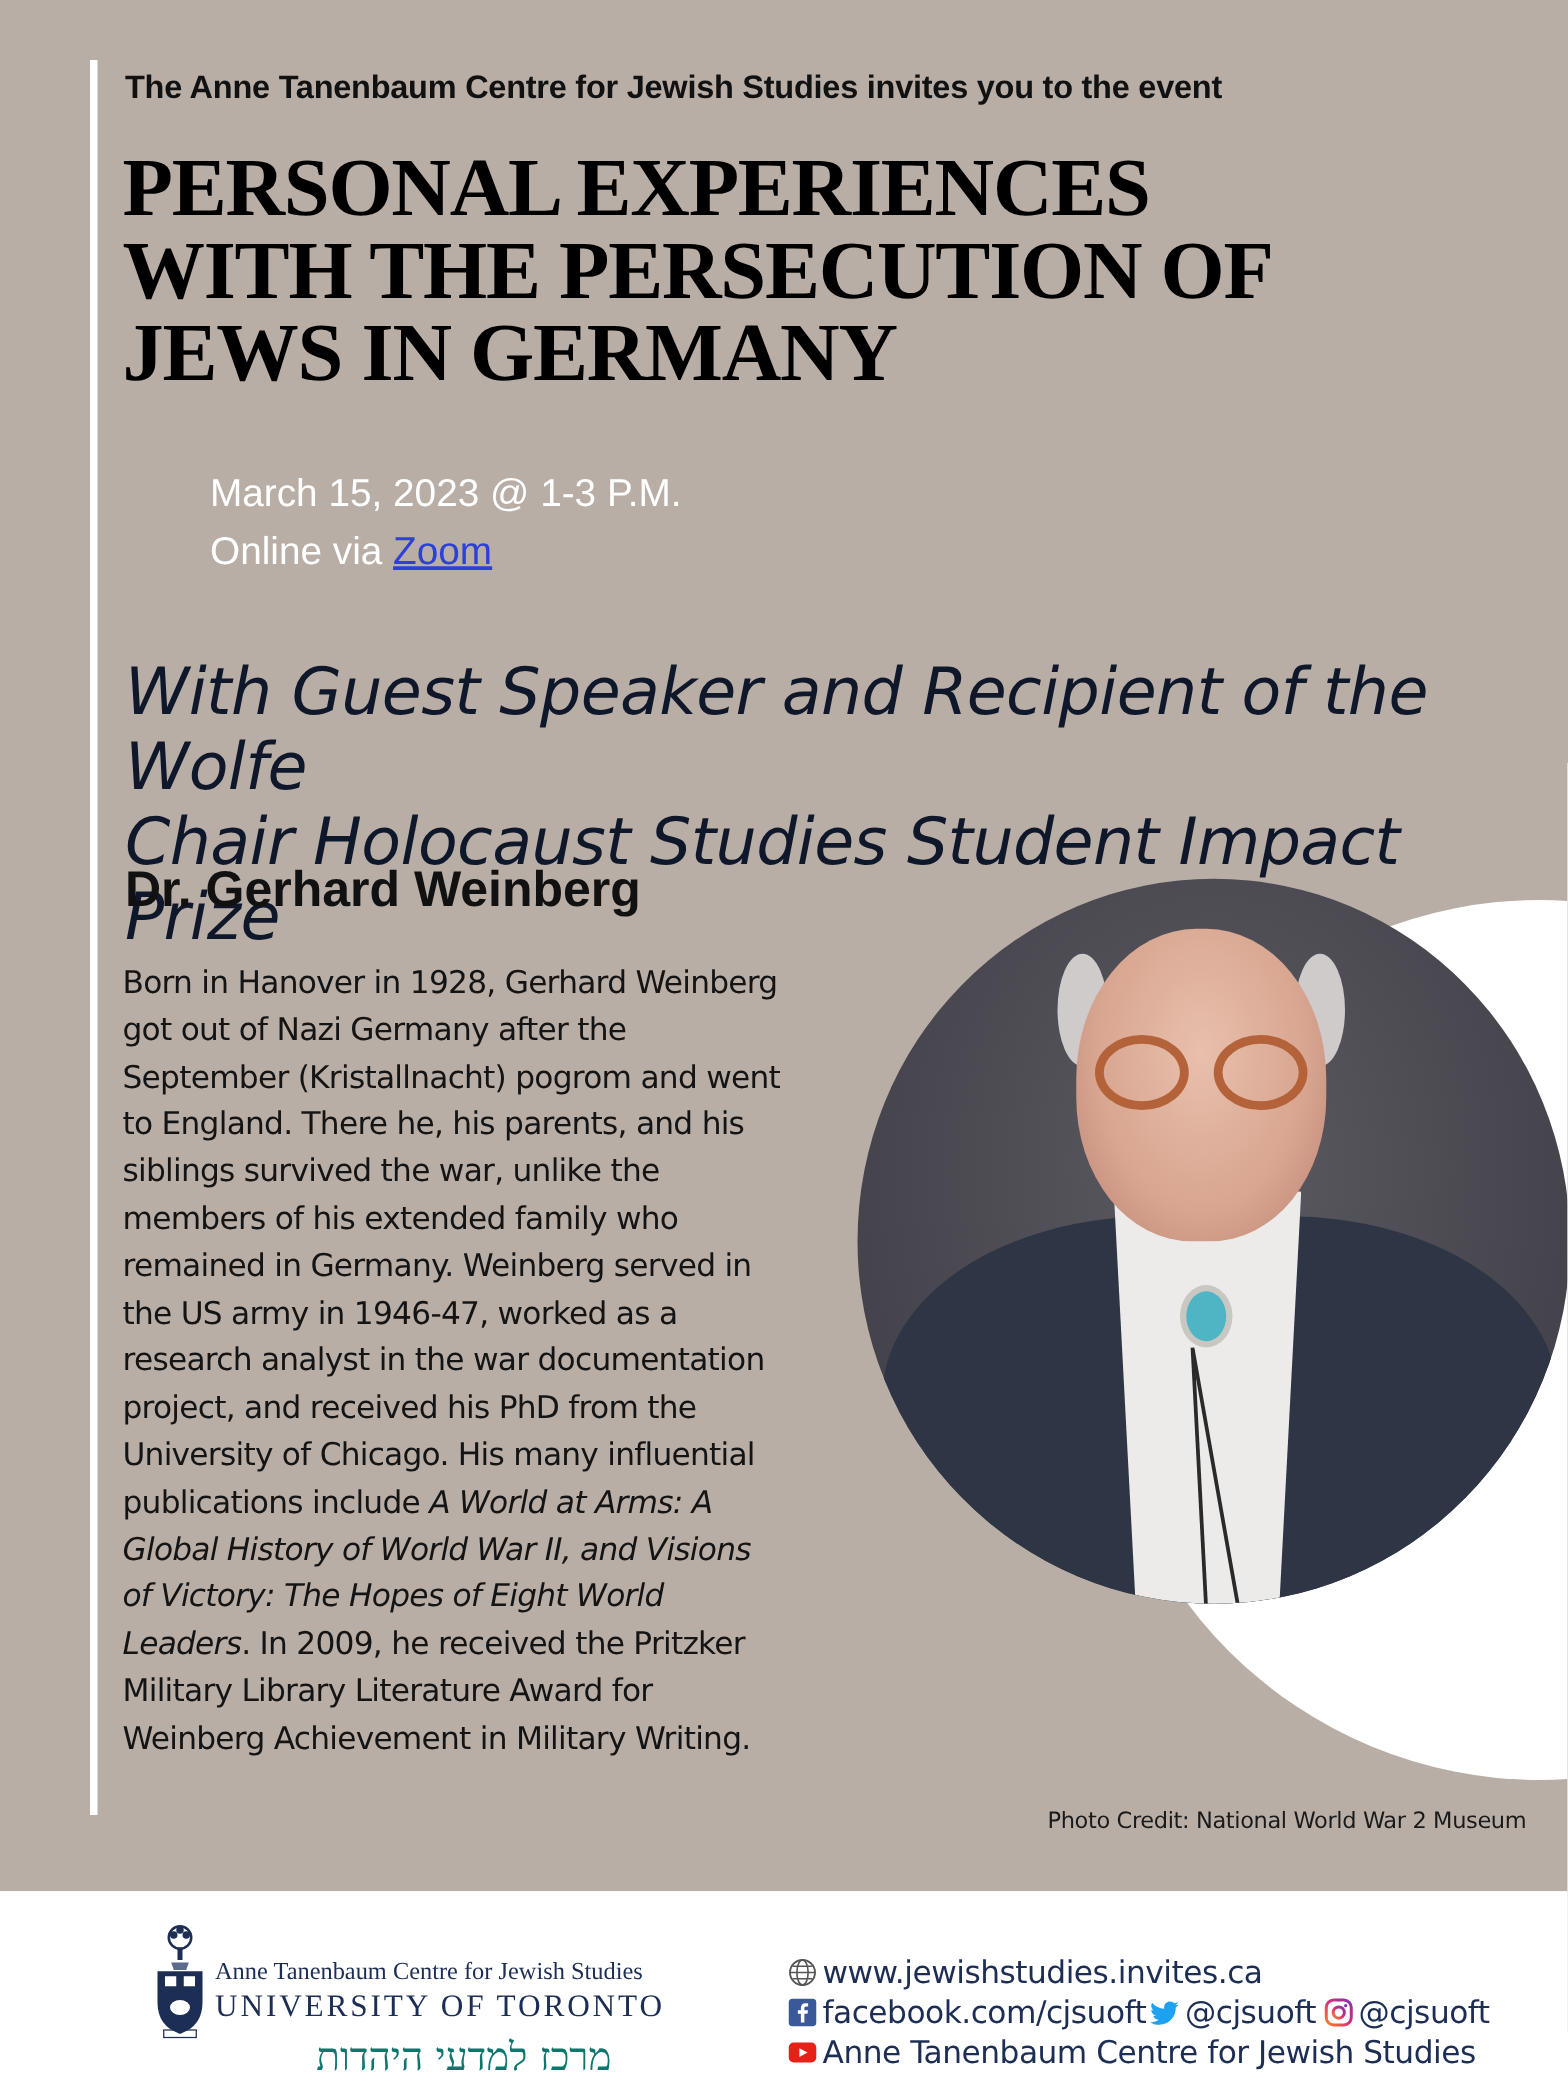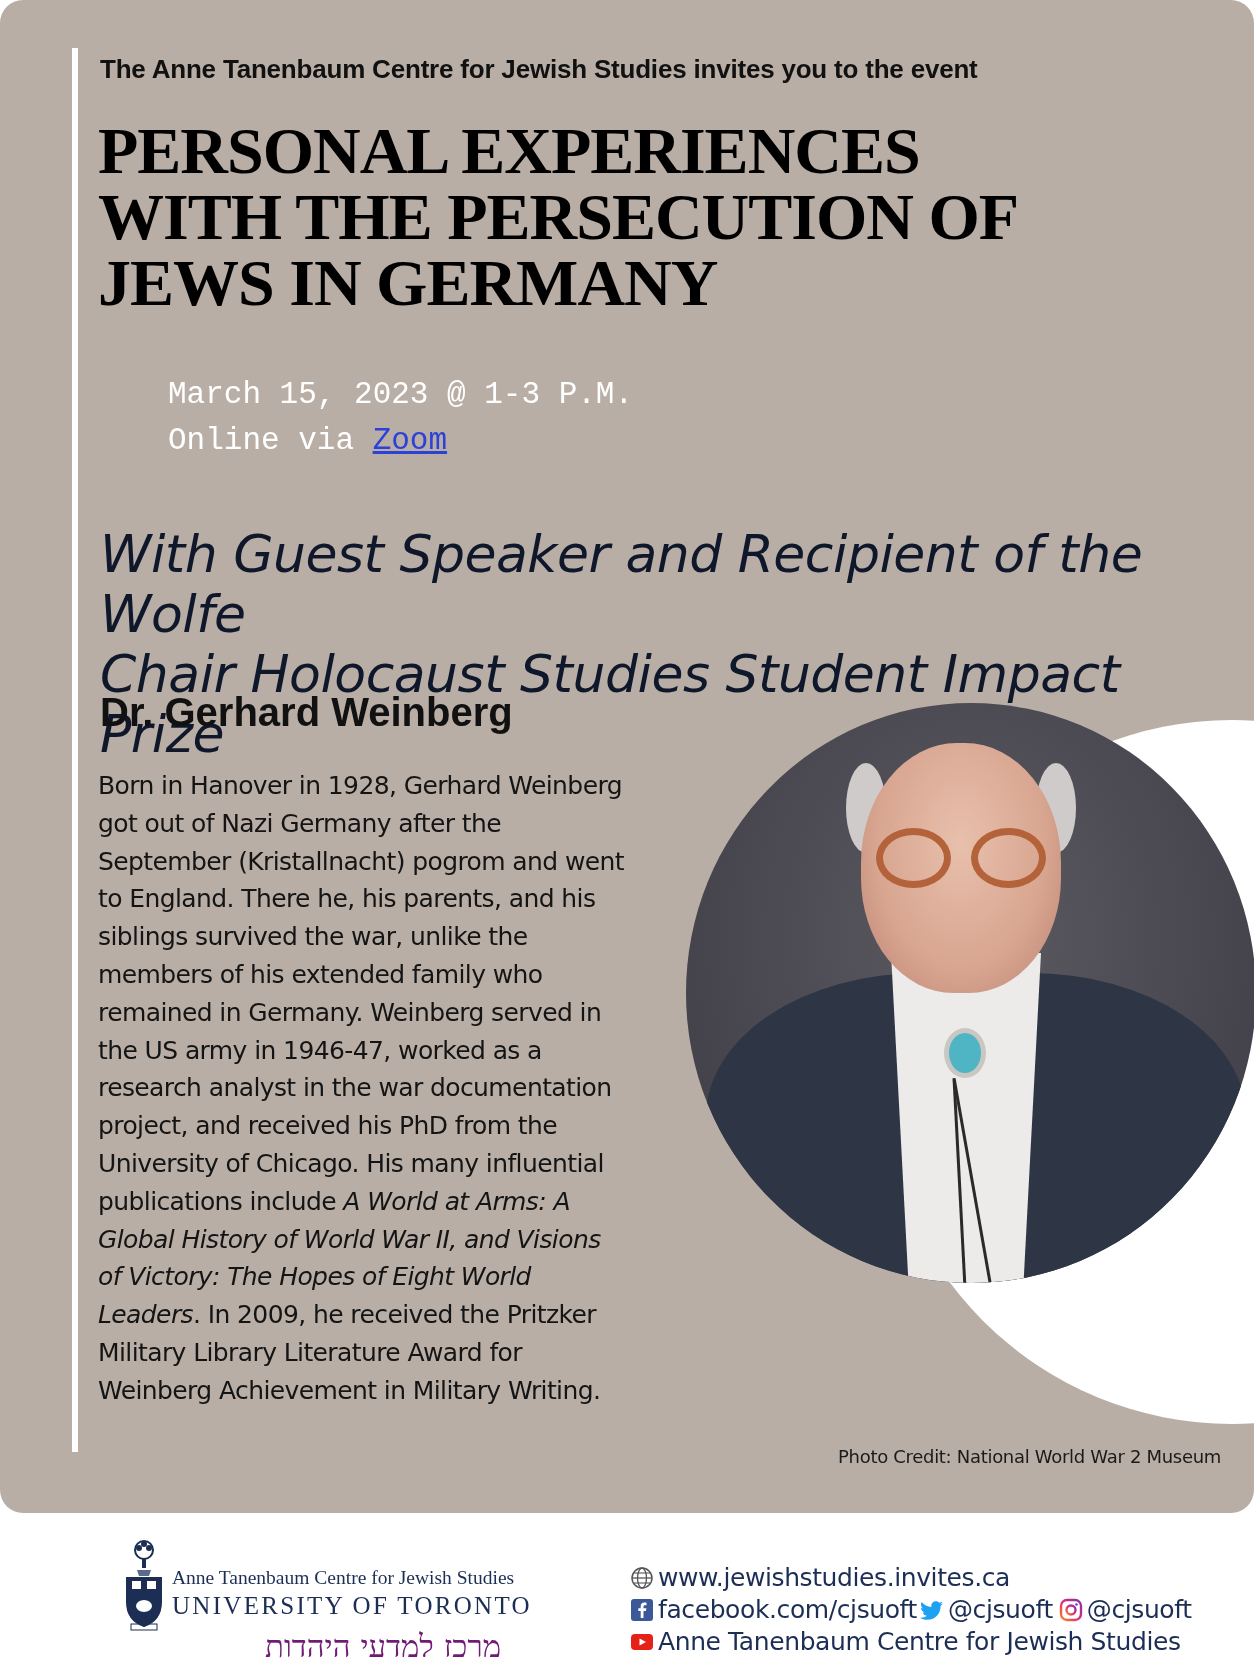--- a/index.html
+++ b/index.html
@@ -1,27 +1,27 @@
 <!DOCTYPE html>
 <html><head>
   <meta charset="utf-8">
   <style>
     * { box-sizing: border-box; margin: 0; padding: 0; }
     html, body { width: 1254px; height: 1672px; overflow: hidden; background: #ffffff; }
     body { position: relative; font-family: "DejaVu Sans", sans-serif; }
 
-    .poster { position: absolute; left: 0; top: 0; width: 1254px; height: 1513px; background: #b9aea6; overflow: hidden; border-radius: 23px; }
+    .poster { position: absolute; left: 0; top: 0; width: 1254px; height: 1513px; background: #b9aea6; overflow: hidden; }
     .left-rule { position: absolute; left: 72px; top: 48px; width: 6px; height: 1404px; background: #ffffff; }
 
     .invite { position: absolute; left: 100px; top: 54px; font-family: "Liberation Sans", sans-serif; font-weight: bold; font-size: 26px; color: #111111; letter-spacing: -0.2px; }
 
     .title { position: absolute; left: 98px; top: 118px; width: 1100px; font-family: "Liberation Serif", serif; font-weight: bold; font-size: 66px; line-height: 66px; color: #000000; letter-spacing: -1px; }
     .title div { white-space: nowrap; }
 
-    .when { position: absolute; left: 168px; top: 372px; font-family: Liberation Mono, monospace; font-size: 31px; line-height: 46px; color: #ffffff; }
+    .when { position: absolute; left: 168px; top: 372px; font-family: Liberation Sans, sans-serif; font-size: 31px; line-height: 46px; color: #ffffff; }
     .zoom-link { color: #2c41d8; text-decoration: underline; }
 
     .subtitle { position: absolute; left: 100px; top: 524px; width: 1120px; font-family: "DejaVu Sans", sans-serif; font-style: italic; font-size: 52px; line-height: 60px; color: #0f172a; letter-spacing: -0.5px; }
 
     .speaker { position: absolute; left: 100px; top: 690px; font-family: Liberation Sans, sans-serif; font-weight: bold; font-size: 40px; color: #111111; }
 
     .bio { position: absolute; left: 98px; top: 767px; width: 580px; font-family: "DejaVu Sans", sans-serif; font-size: 25px; line-height: 37.8px; color: #141414; letter-spacing: -0.6px; }
     .bio div { white-space: nowrap; }
     .bio i { font-style: italic; }
 
@@ -39,21 +39,21 @@
     .photo .bolo { position: absolute; left: 258px; top: 325px; width: 42px; height: 50px; border-radius: 50%; background: #4fb5c4; border: 5px solid #c9c7c2; }
     .photo .cord-l { position: absolute; left: 272px; top: 375px; width: 3px; height: 210px; background: #2a2a2a; transform: rotate(-3deg); }
     .photo .cord-r { position: absolute; left: 285px; top: 375px; width: 3px; height: 210px; background: #2a2a2a; transform: rotate(-10deg); }
 
     .credit { position: absolute; left: 802px; top: 1446px; font-family: "DejaVu Sans", sans-serif; font-size: 18px; color: #1a1a1a; letter-spacing: -0.3px; margin-left: 36px; }
 
     .footer { position: absolute; left: 0; top: 1513px; width: 1254px; height: 159px; background: #ffffff; }
     .crest { position: absolute; left: 125px; top: 1540px; width: 38px; height: 92px; }
     .logo-line1 { position: absolute; left: 172px; top: 1567px; font-family: "Liberation Serif", serif; font-size: 19.5px; color: #1d2e55; }
     .logo-line2 { position: absolute; left: 172px; top: 1592px; font-family: "Liberation Serif", serif; font-size: 25px; color: #1d2e55; letter-spacing: 2.3px; }
-    .logo-hebrew { position: absolute; left: 265px; top: 1628px; font-family: "DejaVu Serif", serif; font-size: 31px; color: #701a75; direction: rtl; }
+    .logo-hebrew { position: absolute; left: 253px; top: 1628px; font-family: "DejaVu Serif", serif; font-size: 31px; color: #0f766e; direction: rtl; }
 
     .contacts { position: absolute; left: 630px; top: 1562px; font-family: "DejaVu Sans", sans-serif; font-size: 25px; line-height: 32px; color: #1d2e55; letter-spacing: -0.4px; }
     .contact-row { display: flex; align-items: center; white-space: nowrap; }
     .ic { display: inline-block; width: 24px; height: 24px; margin-right: 4px; flex: none; }
     .ic svg { width: 24px; height: 24px; display: block; }
     .gap { width: 6px; display: inline-block; }
   </style>
 </head>
 <body>
 

